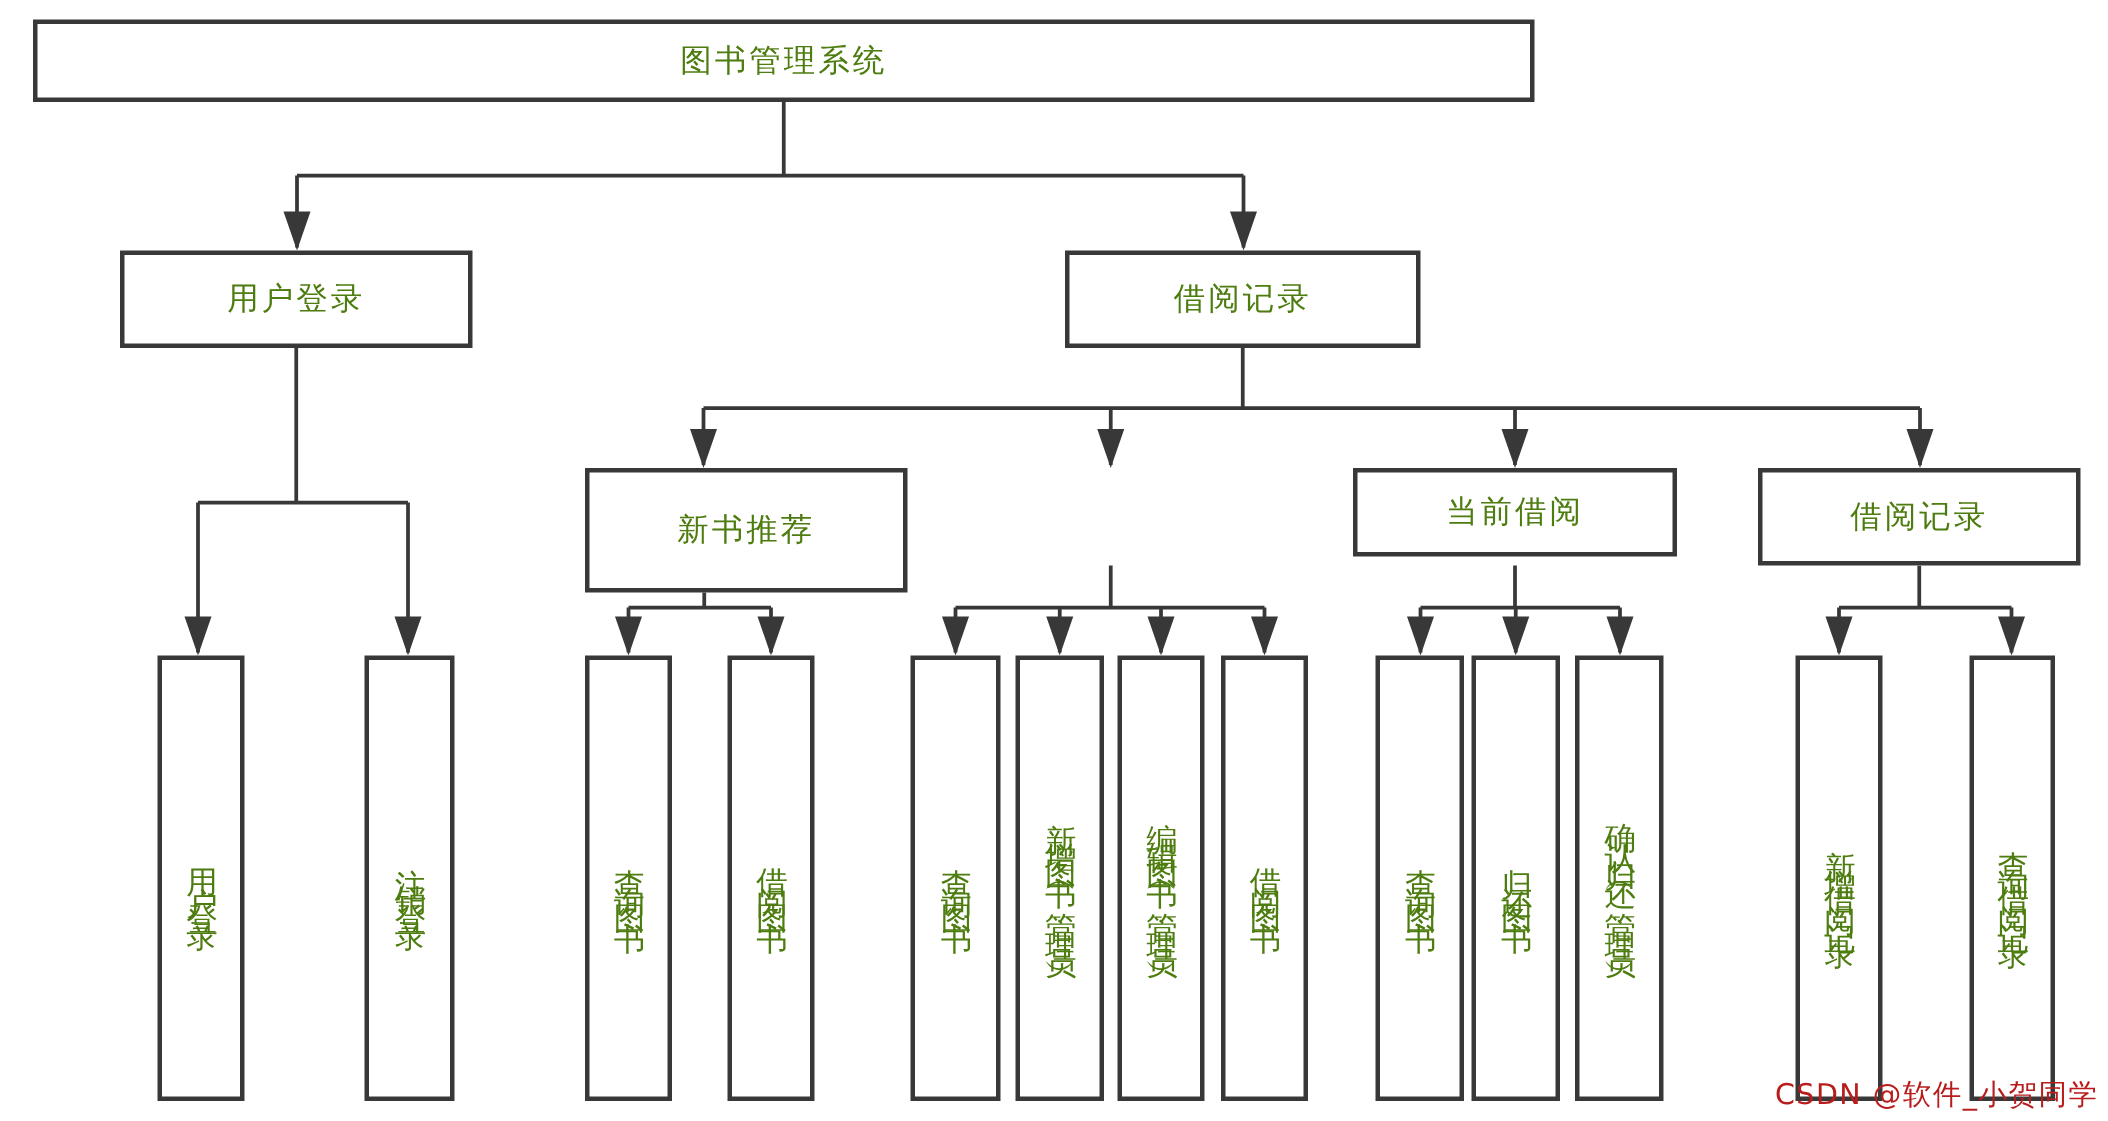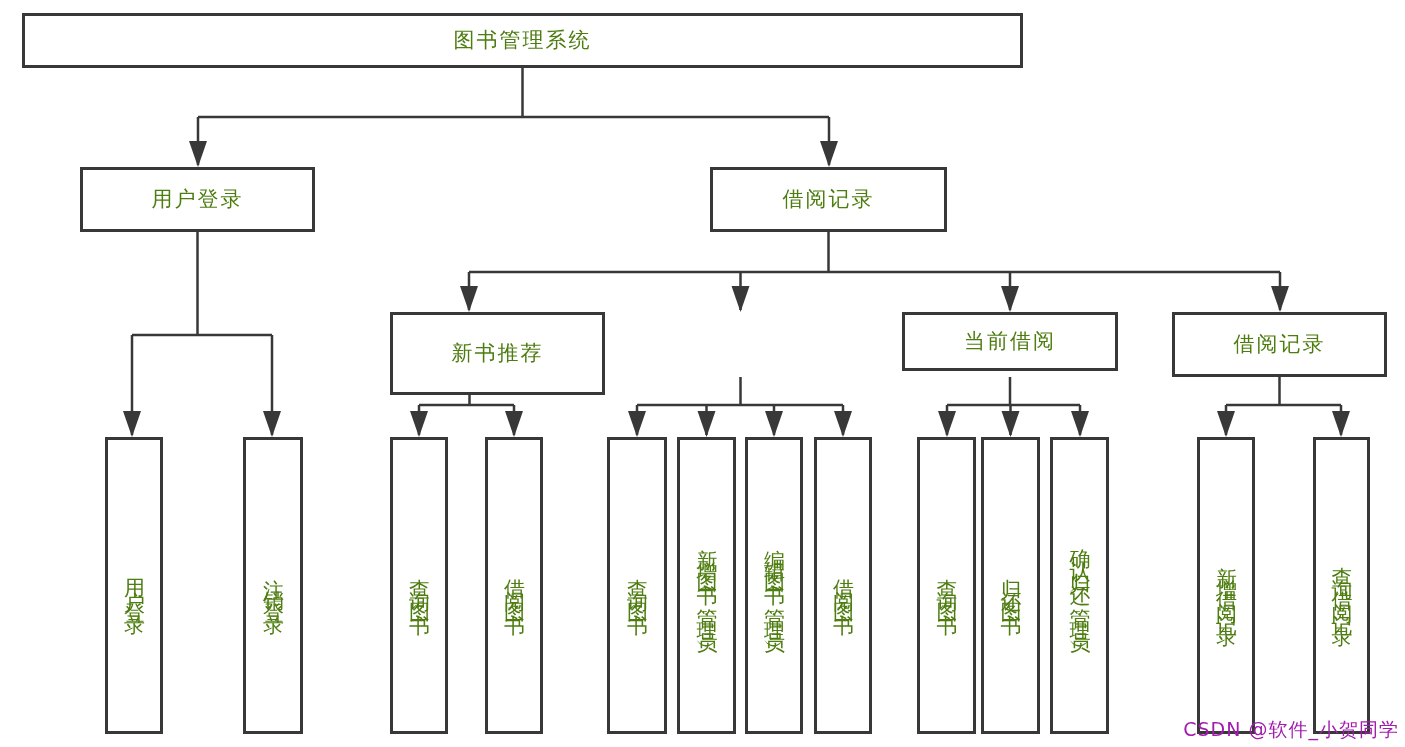--- a/index.html
+++ b/index.html
@@ -14,21 +14,21 @@
     z-index:2;
   }
   .box .label{
     color:#4d7c0f;font-size:21px;letter-spacing:2px;white-space:nowrap;line-height:1.2;text-align:center;
   }
   .box.v .label{
     writing-mode:vertical-rl;letter-spacing:12px;white-space:normal;
   }
   #watermark{
     position:absolute;right:6px;bottom:4px;z-index:5;
-    font-size:19px;color:#a21caf;letter-spacing:1px;white-space:nowrap;
+    font-size:19px;color:#b91c1c;letter-spacing:1px;white-space:nowrap;
   }
 </style>
 </head>
 <body>
 
 <div id="canvas">
 
   <svg id="wires" viewBox="0 0 1405 747">
     <g stroke="#383838" stroke-width="2.5" fill="none">
 

